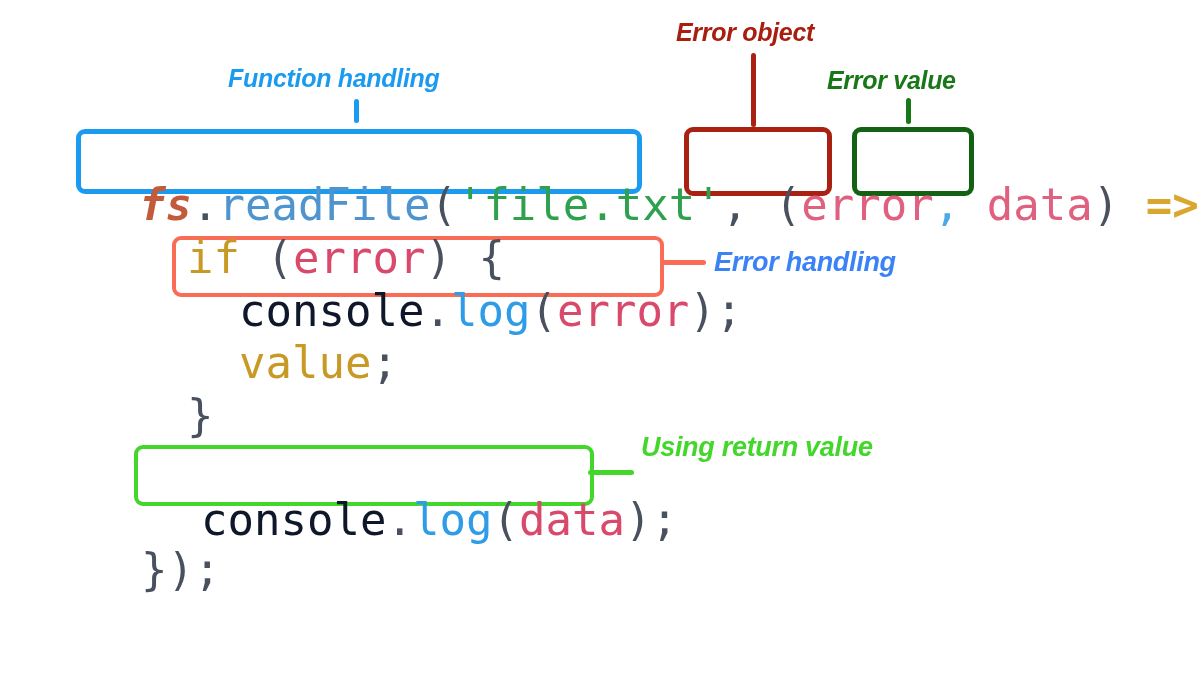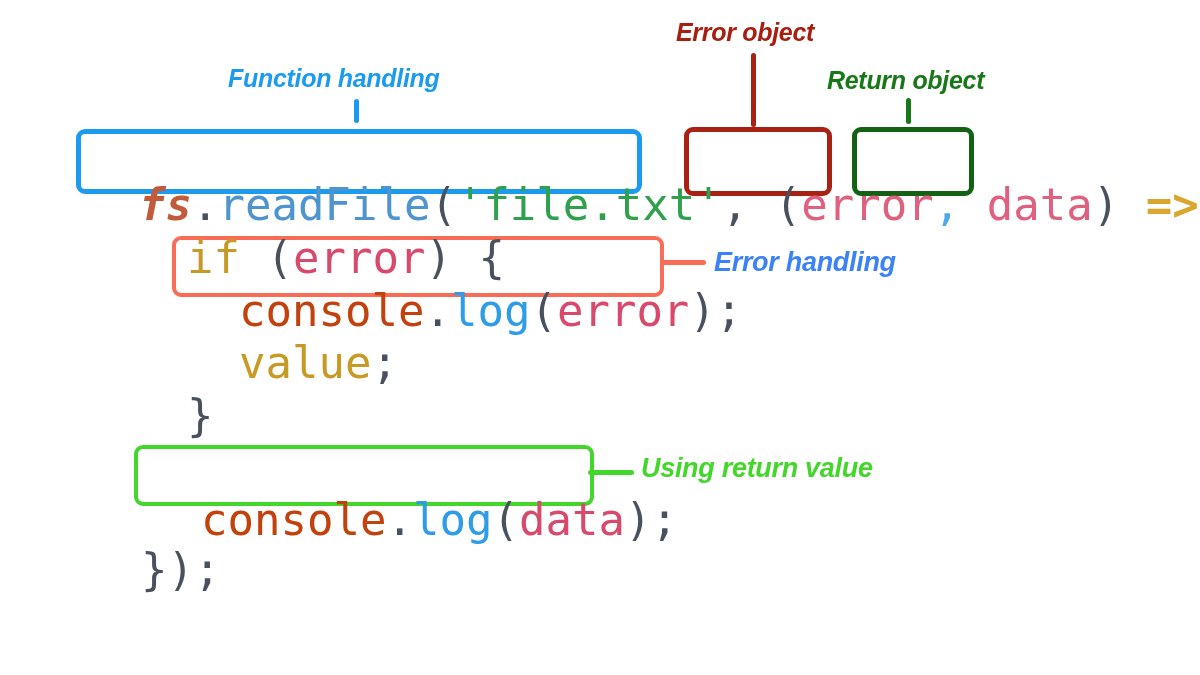--- a/index.html
+++ b/index.html
@@ -17,21 +17,21 @@
   }
   .tk-fs{color:#C25B3B;font-style:italic;font-weight:700;}
   .tk-punct{color:#49515F;}
   .tk-method{color:#4E94CE;}
   .tk-string{color:#2FA14E;}
   .tk-param{color:#E0617F;}
   .tk-comma-blue{color:#4BA9E8;}
   .tk-kw{color:#C79A26;margin-top:47px;}
   .tk-arrow{color:#D9A62E;font-weight:700;}
   .tk-var{color:#D8496B;}
-  .tk-console{color:#c2410c;}
+  .tk-console{color:#0f172a;}
   .tk-log{color:#2F9CE8;}
   
   .hbox{position:absolute;border-radius:9px;z-index:2;background:transparent;}
   .hbox-blue   {border:5px solid #1B9BF0;}
   .hbox-red    {border:5px solid #A82113;}
   .hbox-dkgreen{border:5px solid #136113;}
   .hbox-coral  {border:4px solid #FA6C55;}
   .hbox-lime   {border:4px solid #43D62B;}
   
   .lbl{position:absolute;font-style:italic;font-weight:600;letter-spacing:-0.3px;z-index:4;white-space:nowrap;}
@@ -53,34 +53,34 @@
 </style>
 </head>
 <body>
 
 <div class="lbl lbl-big lbl-blue" style="left:228px;top:64px;">Function handling</div>
 <div class="vline c-blue" style="left:354px;top:99px;height:24px;"></div>
 
 <div class="lbl lbl-big lbl-red" style="left:676px;top:18px;">Error object</div>
 <div class="vline c-red" style="left:751px;top:53px;height:74px;"></div>
 
-<div class="lbl lbl-big lbl-green" style="left:827px;top:66px;">Return object</div>
+<div class="lbl lbl-big lbl-green" style="left:827px;top:66px;">Error value</div>
 <div class="vline c-green" style="left:906px;top:98px;height:26px;"></div>
 
 <div class="hbox hbox-blue" style="left:76px;top:129px;width:556px;height:55px;"></div>
 <div class="hbox hbox-red" style="left:684px;top:127px;width:138px;height:59px;"></div>
 <div class="hbox hbox-dkgreen" style="left:852px;top:127px;width:112px;height:59px;"></div>
 <div class="hbox hbox-coral" style="left:172px;top:236px;width:484px;height:53px;"></div>
 <div class="hbox hbox-lime" style="left:134px;top:445px;width:452px;height:53px;"></div>
 
 <div class="hline c-coral" style="left:660px;top:260px;width:46px;"></div>
 <div class="lbl lbl-side lbl-coral" style="left:714px;top:247px;">Error handling</div>
 
 <div class="hline c-lime" style="left:588px;top:470px;width:46px;"></div>
-<div class="lbl lbl-side lbl-lime" style="left:641px;top:453px;">Using return value</div>
+<div class="lbl lbl-side lbl-lime" style="left:641px;top:432px;">Using return value</div>
 
 <div class="code" style="left:86px;top:133px;">
   <span class="tk-fs">fs</span><span class="tk-punct">.</span><span class="tk-method">readFile</span><span class="tk-punct">(</span><span class="tk-string">'file.txt'</span><span class="tk-punct">, </span><span class="tk-punct">(</span><span class="tk-param">error</span><span class="tk-comma-blue">, </span><span class="tk-param">data</span><span class="tk-punct">) </span><span class="tk-arrow">=&gt; </span><span class="tk-punct">{</span>
 </div>
 
 <div class="code" style="left:134px;top:186px;">
   <span class="tk-kw">if</span><span class="tk-punct"> (</span><span class="tk-var">error</span><span class="tk-punct">) </span><span class="tk-punct">{</span>
 </div>
 
 <div class="code" style="left:186px;top:239px;">

